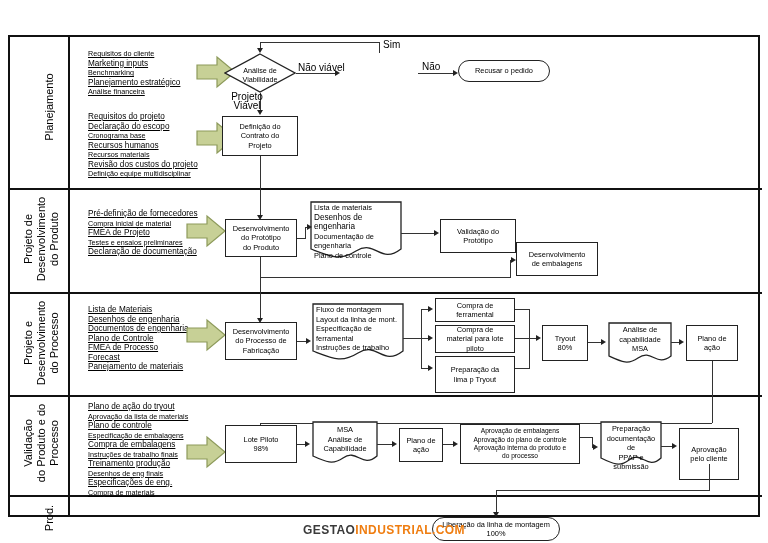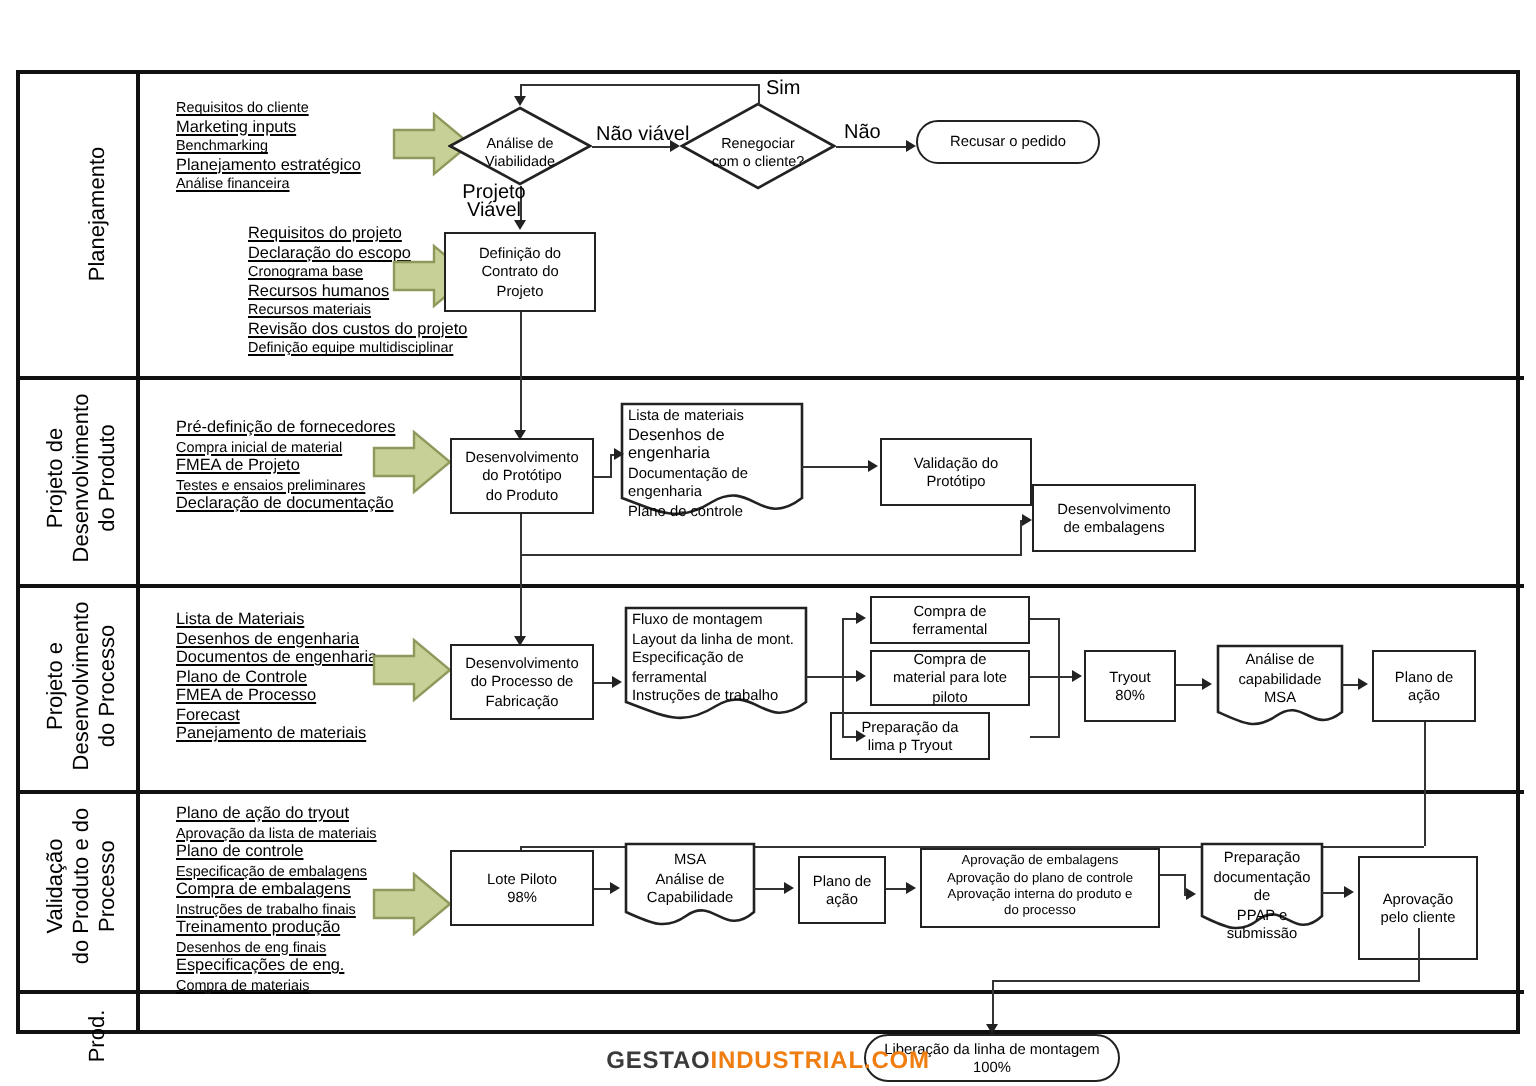--- a/index.html
+++ b/index.html
@@ -108,21 +108,21 @@
     </div>
 
     <div class="list" style="left:78px;top:12px;">
       <div>Requisitos do cliente</div>
       <div class="big">Marketing inputs</div>
       <div>Benchmarking</div>
       <div class="big">Planejamento estratégico</div>
       <div>Análise financeira</div>
     </div>
 
-    <div class="list" style="left:78px;top:75px;margin-left:36px;">
+    <div class="list" style="left:78px;top:75px;">
       <div class="big">Requisitos do projeto</div>
       <div class="big">Declaração do escopo</div>
       <div>Cronograma base</div>
       <div class="big">Recursos humanos</div>
       <div>Recursos materiais</div>
       <div class="big">Revisão dos custos do projeto</div>
       <div>Definição equipe multidisciplinar</div>
     </div>
 
     <div class="garrow" style="left:186px;top:18px;">
@@ -137,27 +137,20 @@
     </div>
 
     <div class="diamond" style="left:214px;top:16px;">
       <svg width="72" height="40" viewBox="0 0 72 40">
           <polygon points="36,1 71,20 36,39 1,20" fill="#fff" stroke="#222" stroke-width="1.3"></polygon>
         </svg>
       <div class="dlabel" style="white-space:pre-line;">Análise de
 Viabilidade</div>
     </div>
 
-    <div class="diamond" style="left:330px;top:14px;">
-      <svg width="78" height="44" viewBox="0 0 78 44">
-          <polygon points="39,1 77,22 39,43 1,22" fill="#fff" stroke="#222" stroke-width="1.3"></polygon>
-        </svg>
-      <div class="dlabel" style="white-space:pre-line;">Renegociar
-com o cliente?</div>
-    </div>
 
     <div class="box rounded thin" style="left:448px;top:23px;width:92px;height:22px;">Recusar o pedido</div>
 
     <div class="box" style="left:212px;top:79px;width:76px;height:40px;white-space:pre-line;">Definição do
 Contrato do
 Projeto</div>
 
     <div class="h" style="left:286px;top:36px;width:40px;"></div>
     <div class="ar r" style="left:325px;top:32.8px;"></div>
     <div class="clab" style="left:288px;top:26px;">Não viável</div>
@@ -269,21 +262,21 @@
         <div>ferramental</div>
         <div>Instruções de trabalho</div>
       </div>
     </div>
 
     <div class="box" style="left:425px;top:261px;width:80px;height:24px;white-space:pre-line;">Compra de
 ferramental</div>
     <div class="box" style="left:425px;top:288px;width:80px;height:28px;white-space:pre-line;">Compra de
 material para lote
 piloto</div>
-    <div class="box" style="left:405px;top:319px;width:80px;height:24px;white-space:pre-line;">Preparação da
+    <div class="box" style="left:425px;top:319px;width:80px;height:37px;white-space:pre-line;">Preparação da
 lima p Tryout</div>
 
     <div class="box" style="left:532px;top:288px;width:46px;height:36px;white-space:pre-line;">Tryout
 80%</div>
 
     <div class="docshape" style="left:598px;top:285px;width:64px;height:44px;text-align:center;padding:3px 2px 10px 2px;">
       <div class="dbody">
         <svg width="64" height="44" viewBox="0 0 64 44" preserveAspectRatio="none">
           <path d="M1,1 L63,1 L63,34 C48,46 44,26 30,36 C20,43 14,40 1,34 Z" fill="#fff" stroke="#222" stroke-width="1.3"></path>
         </svg>

